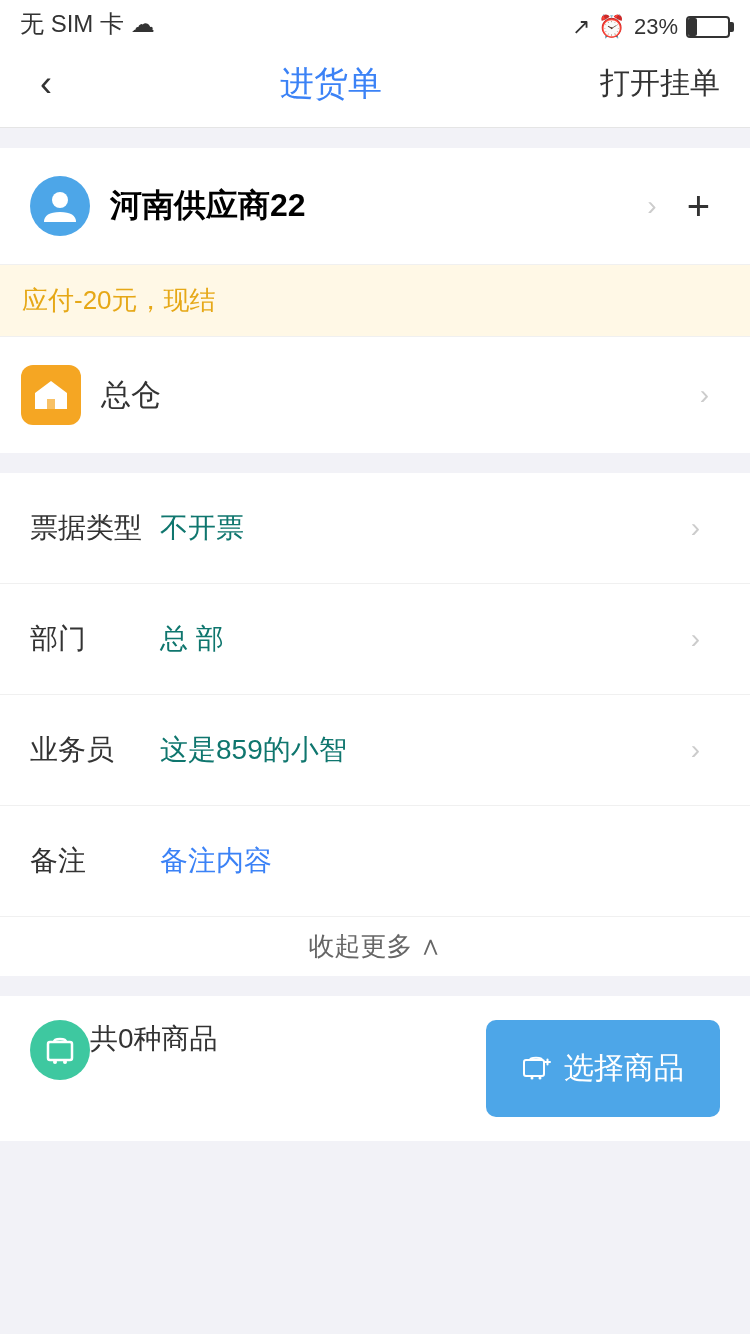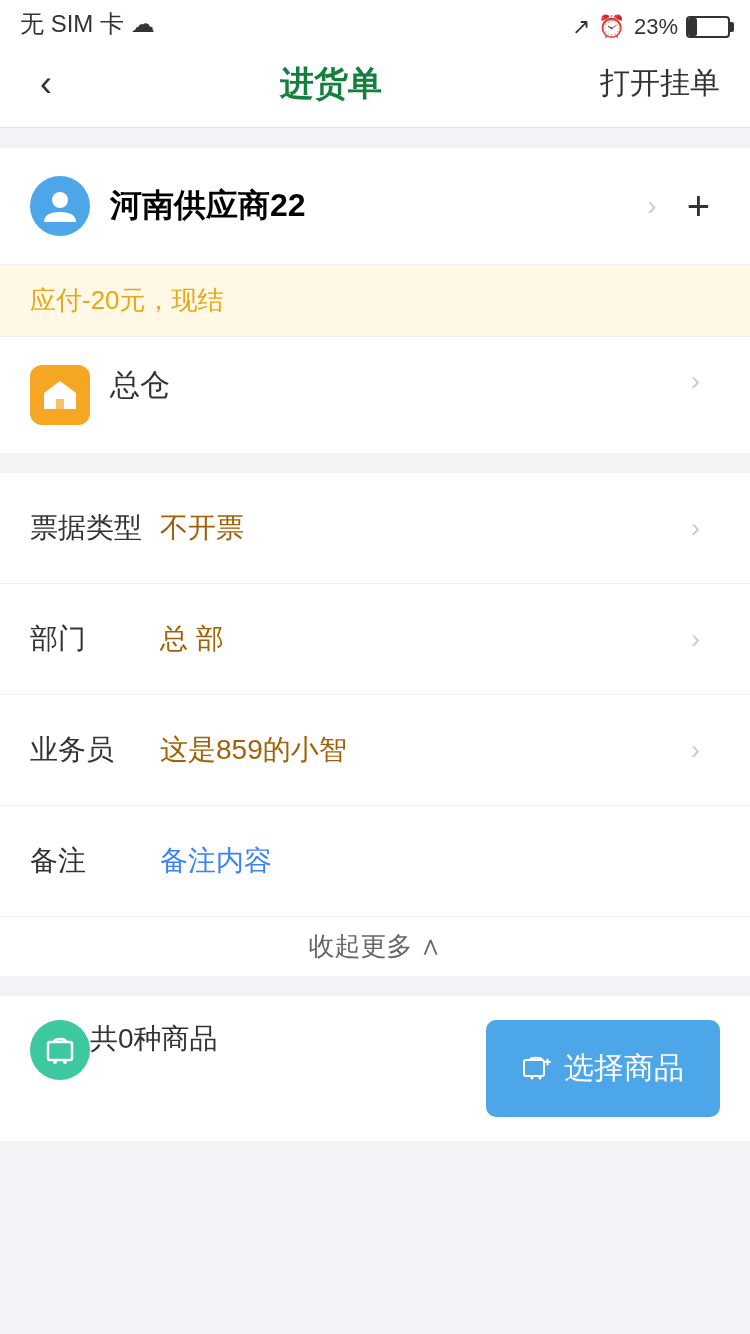--- a/index.html
+++ b/index.html
@@ -65,22 +65,22 @@
       border-bottom: 1px solid #e5e5e5;
     }
     .nav-back {
       font-size: 36px;
       color: #333;
       cursor: pointer;
       padding: 10px;
     }
     .nav-title {
       font-size: 34px;
-      font-weight: 700;
-      color: #15803d;
+      font-weight: 400;
+      color: #3b82f6;
     }
     .nav-action {
       font-size: 30px;
       color: #333;
       cursor: pointer;
     }
 
     
     .section-divider {
       height: 20px;
@@ -127,30 +127,30 @@
     .add-btn {
       font-size: 40px;
       color: #333;
       cursor: pointer;
       padding: 0 10px;
     }
 
     
     .notice-bar {
       background: #fff8e6;
-      padding: 18px 30px;
+      padding: 18px 22px;
       font-size: 26px;
       color: #e6a817;
     }
 
     
     .warehouse-row {
       display: flex;
-      align-items: flex-start;
-      padding: 28px 30px;
+      align-items: center;
+      padding: 28px 21px;
       background: #fff;
       border-top: 1px solid #f0f0f0;
     }
     .warehouse-icon {
       width: 60px;
       height: 60px;
       border-radius: 12px;
       background: #f5a623;
       display: flex;
       align-items: center;
@@ -181,21 +181,21 @@
     .form-row:last-child { border-bottom: none; }
     .form-label {
       font-size: 28px;
       color: #333;
       width: 130px;
       flex-shrink: 0;
     }
     .form-value {
       flex: 1;
       font-size: 28px;
-      color: #a16207;
+      color: #0f766e;
     }
     .form-value.placeholder {
       color: #3b82f6;
       font-family: Liberation Mono, monospace;
     }
 
     
     .collapse-row {
       background: #fff;
       text-align: center;

